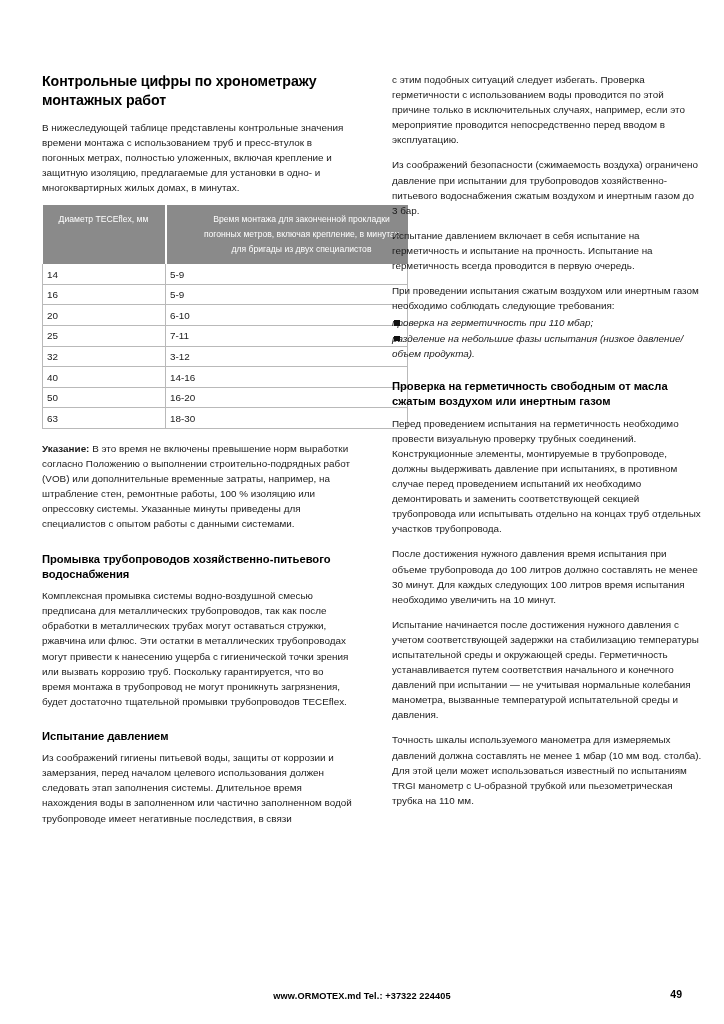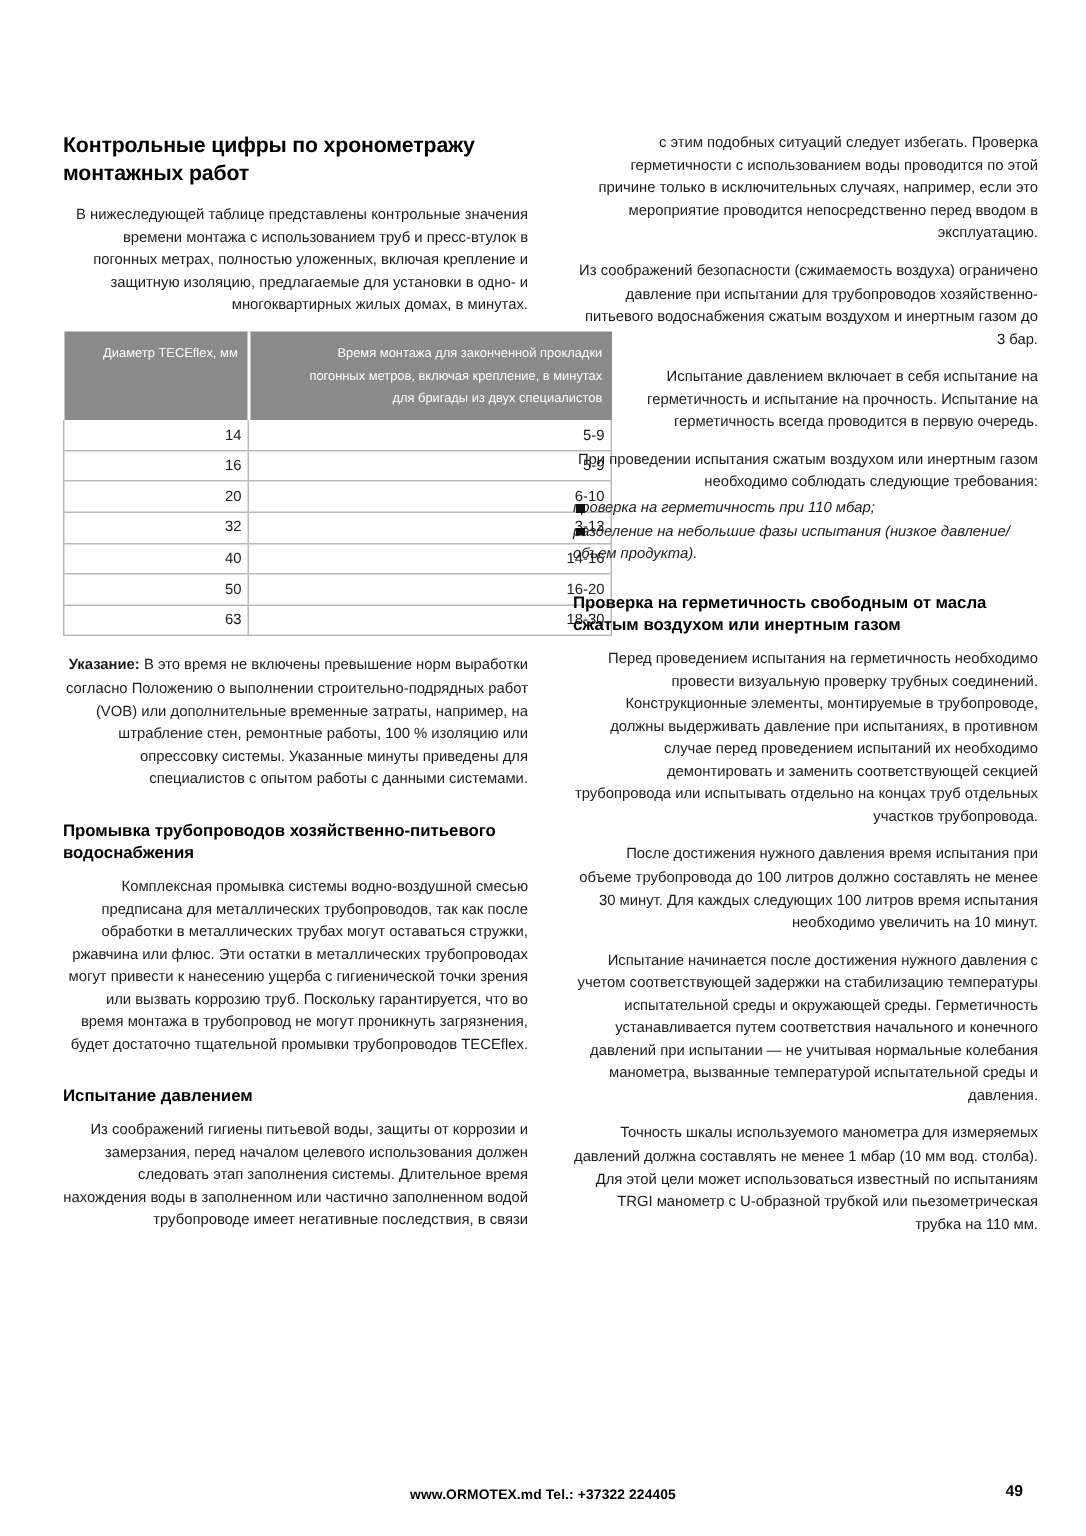--- a/index.html
+++ b/index.html
@@ -17,24 +17,24 @@
     overflow: hidden;
   }
   .page {
     position: absolute;
     inset: 0;
     background: #ffffff;
   }
   .columns {
     position: absolute;
     left: 42px;
-    top: 88px;
+    top: 72px;
     width: 640px;
     display: flex;
-    gap: 30px;
+    gap: 40px;
   }
   .col {
     width: 310px;
     flex: 0 0 310px;
   }
   h1.title {
     font-size: 14.2px;
     line-height: 18.5px;
     font-weight: bold;
     margin: 0 0 11px 0;
@@ -48,51 +48,51 @@
     margin: 20px 0 6px 0;
     color: #000;
   }
   h2.subhead.tight {
     margin-top: 18px;
   }
   p.body {
     font-size: 9.9px;
     line-height: 15.1px;
     margin: 0 0 10px 0;
-    text-align: right;
+    text-align: left;
     color: #1a1a1a;
   }
   p.body.nogap { margin-bottom: 0; }
   .lead-in { font-weight: bold; }
 
   
   table.spec {
     border-collapse: collapse;
     width: 310px;
     margin: 9px 0 12px 0;
     table-layout: fixed;
   }
   table.spec th {
     background: #8a8a8a;
     color: #ffffff;
     font-size: 8.6px;
     line-height: 14.6px;
     font-weight: normal;
-    text-align: right;
+    text-align: center;
     vertical-align: top;
     padding: 7px 6px 8px 6px;
     border-right: 2px solid #ffffff;
   }
   table.spec th:last-child { border-right: none; }
   table.spec th.c1 { width: 110px; }
   table.spec th.c2 { width: 200px; padding-left: 35px; }
   table.spec td {
     font-size: 9.9px;
     line-height: 13px;
-    text-align: right;
+    text-align: left;
     padding: 3.3px 4px;
     border-bottom: 1px solid #b9b9b9;
     border-right: 1px solid #b9b9b9;
     color: #1a1a1a;
   }
   table.spec td:last-child { border-right: none; }
   table.spec tbody tr td { border-left: 1px solid #b9b9b9; }
   table.spec tbody tr td:last-child { border-right: 1px solid #b9b9b9; }
   table.spec tbody tr:first-child td { border-top: none; }
 
@@ -173,20 +173,24 @@
           </tr>
           <tr>
             <td>16</td>
             <td>5-9</td>
           </tr>
           <tr>
             <td>20</td>
             <td>6-10</td>
           </tr>
           <tr>
+            <td>25</td>
+            <td>7-11</td>
+          </tr>
+          <tr>
             <td>32</td>
             <td>3-12</td>
           </tr>
           <tr>
             <td>40</td>
             <td>14-16</td>
           </tr>
           <tr>
             <td>50</td>
             <td>16-20</td>

